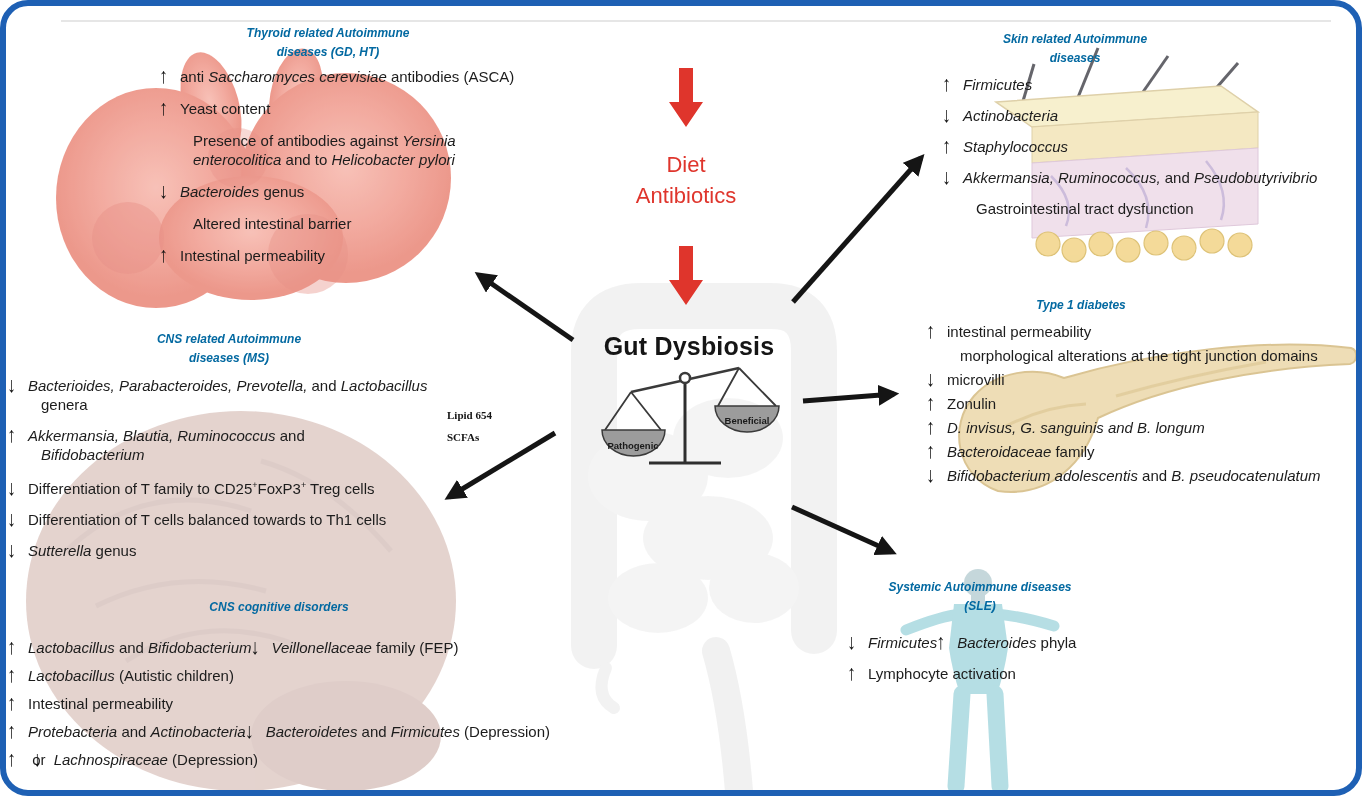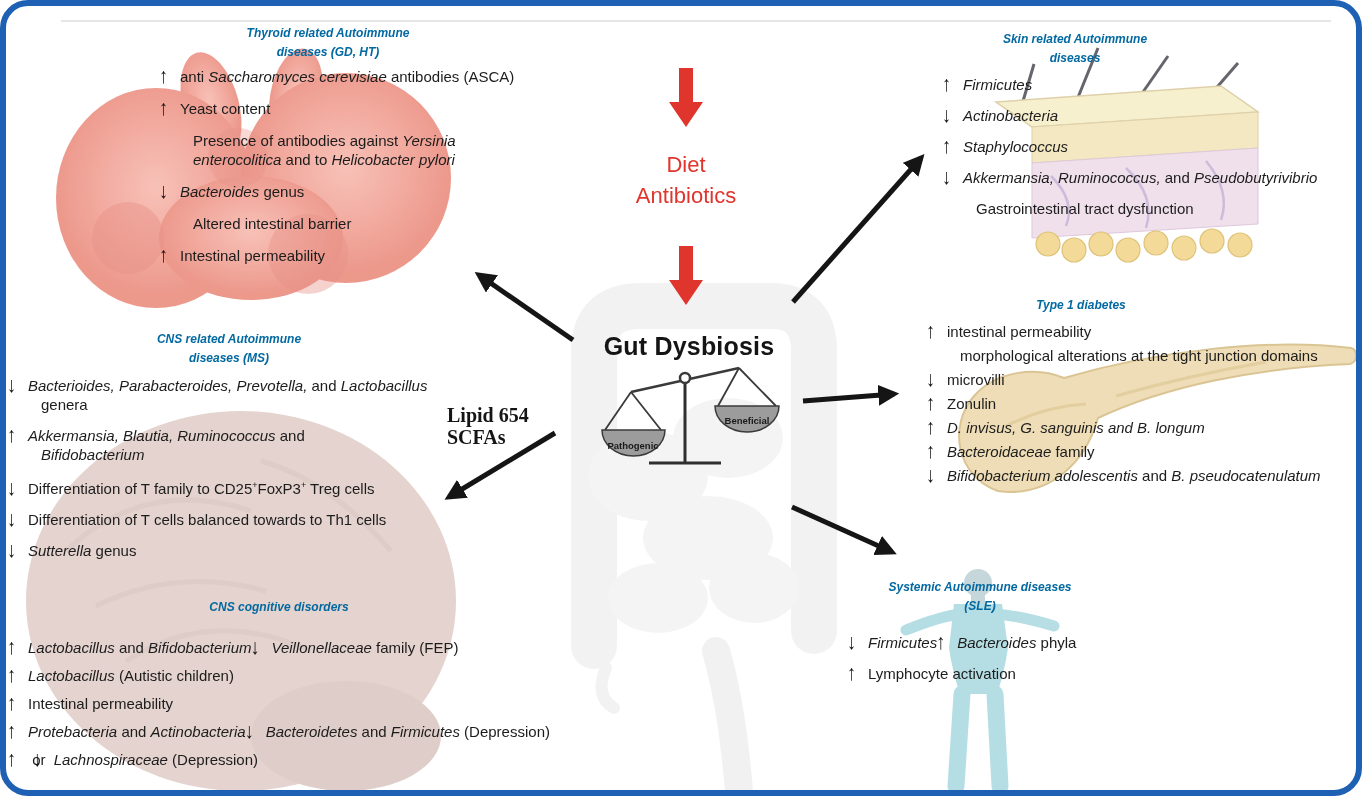--- a/index.html
+++ b/index.html
@@ -47,21 +47,21 @@
   .sec-sle{left:858px;top:572px;width:330px;}
   .sec-sle .sec-title{width:232px;margin-left:0;}
   .sec-sle .items{margin-top:17px;}
   .sec-sle .line{margin-bottom:12px;}
   
   .causes{left:530px;top:131px;width:300px;text-align:center;
     font-weight:400;font-size:22px;line-height:31px;color:#df352c;margin-top:12px;}
   .hub{left:533px;top:326px;width:300px;text-align:center;
     font-weight:700;font-size:25px;color:#151515;letter-spacing:.2px;}
   .lipid{left:441px;top:398px;font-family:"Liberation Serif","DejaVu Serif",serif;
-    font-weight:700;font-size:20px;line-height:22px;color:#151515;}
+    font-weight:700;font-size:11px;line-height:22px;color:#151515;}
 </style>
 </head>
 <body>
 
 <div id="canvas">
 
   <svg class="overlay" width="1362" height="796" viewBox="0 0 1362 796">
     <defs>
       <radialGradient id="gThy" cx="50%" cy="45%">
         <stop offset="0%" stop-color="#f6b2a6"></stop>

